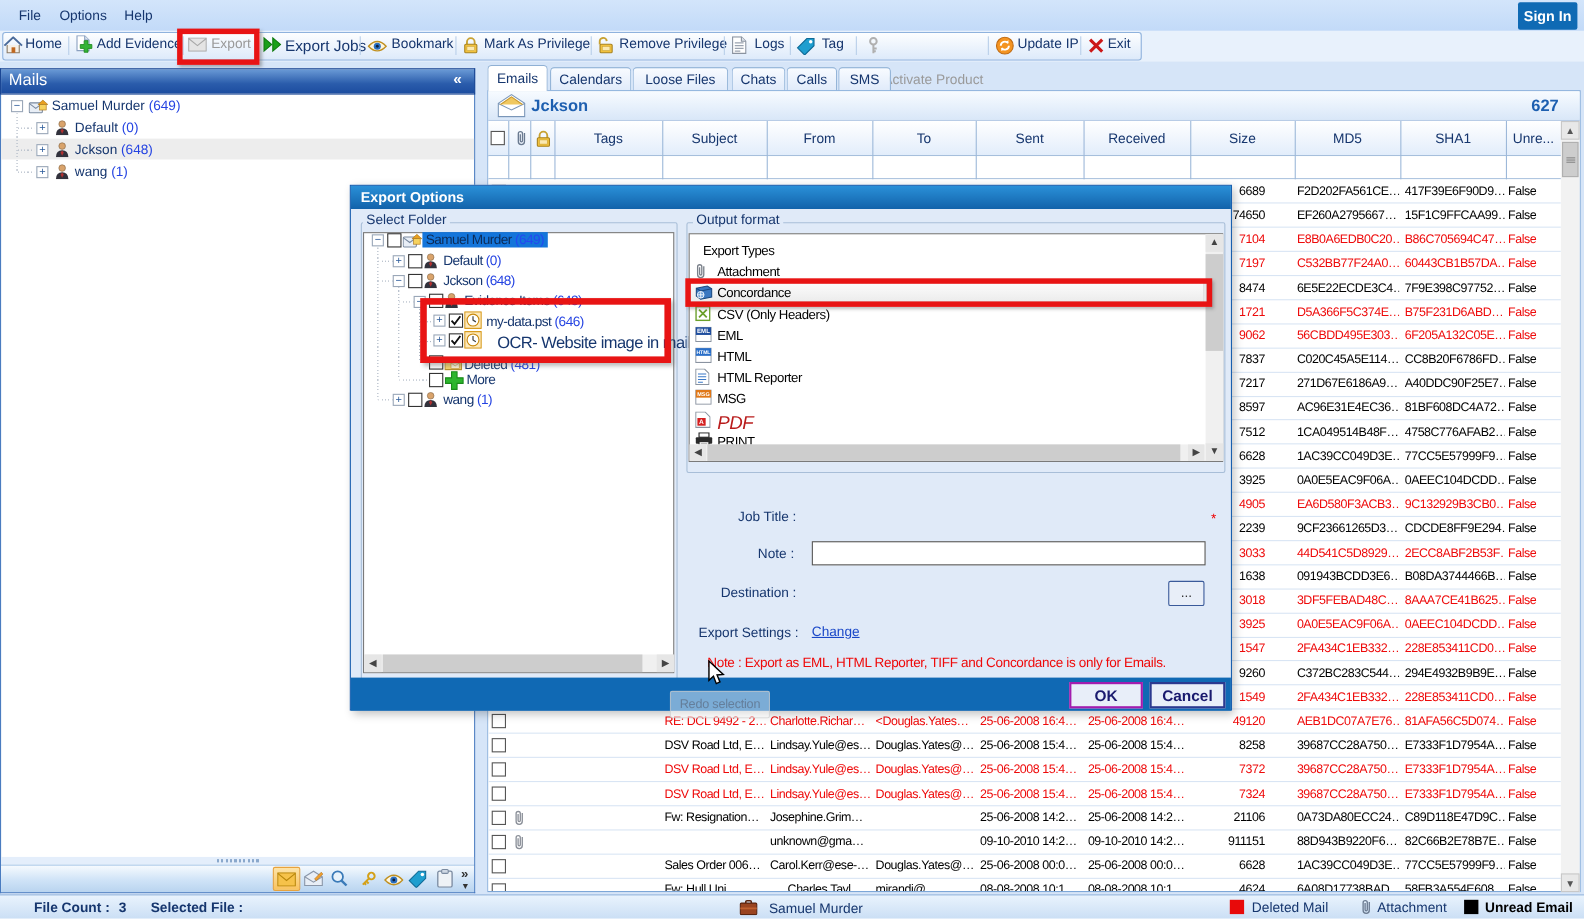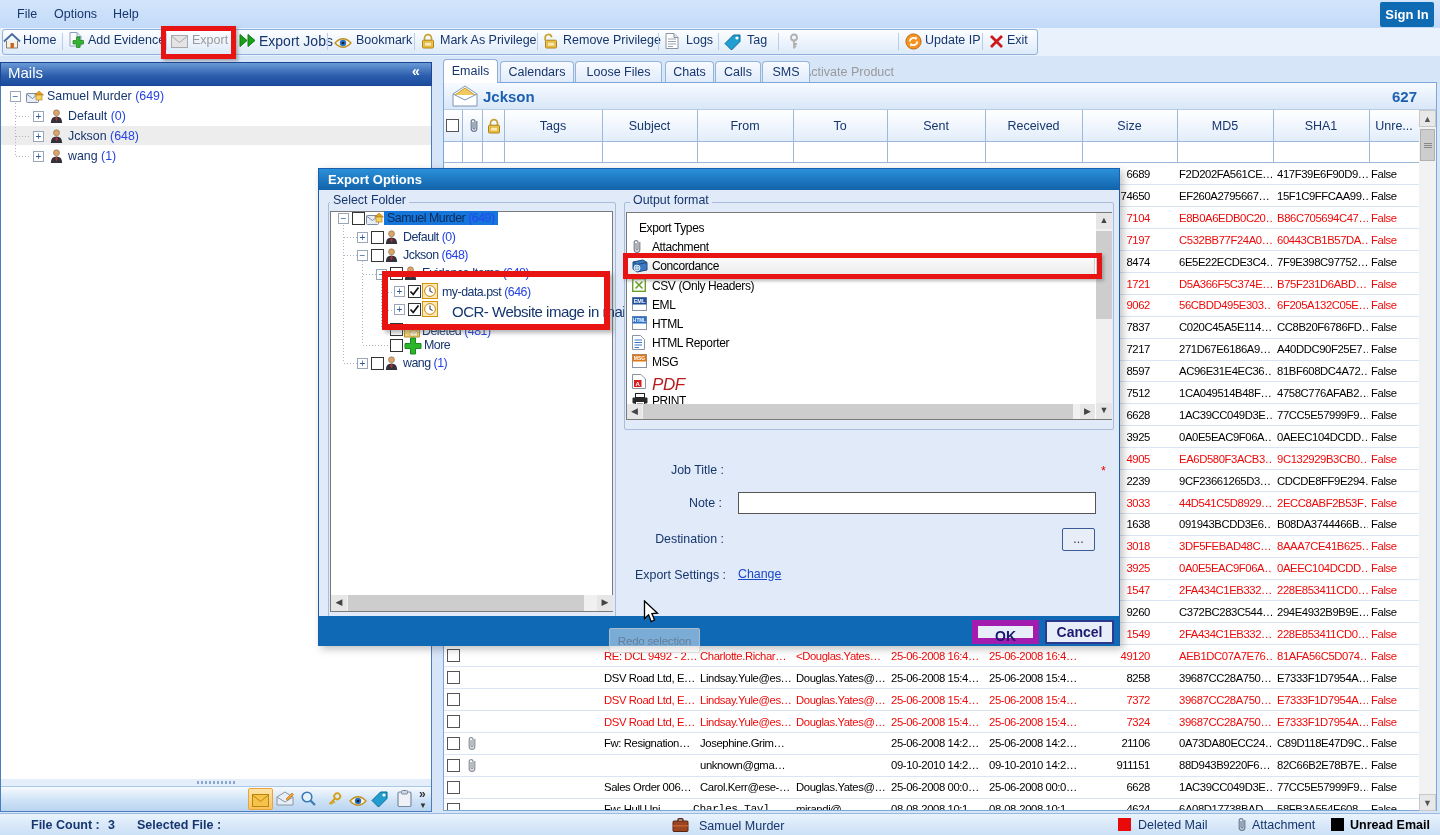--- a/index.html
+++ b/index.html
@@ -557,21 +557,21 @@
       <div class="a" style="left:447px;top:4.5px;width:93px;overflow:hidden;white-space:nowrap;">25-06-2008 00:0…</div>
       <div class="a" style="left:545px;top:4.5px;width:92px;overflow:hidden;white-space:nowrap;">25-06-2008 00:0…</div>
       <div class="a" style="left:638px;top:4.5px;width:68px;text-align:right;white-space:nowrap;">6628</div>
       <div class="a" style="left:735px;top:4.5px;width:93px;overflow:hidden;white-space:nowrap;">1AC39CC049D3E…</div>
       <div class="a" style="left:833px;top:4.5px;width:91px;overflow:hidden;white-space:nowrap;">77CC5E57999F9…</div>
       <div class="a" style="left:927px;top:4.5px;">False</div>
     </div>
 <div class="a" style="left:0;top:635.6px;width:975px;height:21.9px;border-bottom:1px solid #d9e5f4;font-size:11.3px;letter-spacing:-0.4px;color:#000;">
       <div class="a" style="left:3px;top:4px;width:13px;height:13px;background:#fff;border:1.6px solid #555;"></div>
       <div class="a" style="left:160px;top:4.5px;width:92px;overflow:hidden;white-space:nowrap;">Fw: Hull Uni…</div>
-      <div class="a" style="left:249px;top:4.5px;width:92px;overflow:hidden;white-space:nowrap;font-family:Liberation Mono, monospace;">Charles.Tayl…</div>
+      <div class="a" style="left:272px;top:4.5px;width:92px;overflow:hidden;white-space:nowrap;">Charles.Tayl…</div>
       <div class="a" style="left:352px;top:4.5px;width:90px;overflow:hidden;white-space:nowrap;">mirandi@…</div>
       <div class="a" style="left:447px;top:4.5px;width:93px;overflow:hidden;white-space:nowrap;">08-08-2008 10:1…</div>
       <div class="a" style="left:545px;top:4.5px;width:92px;overflow:hidden;white-space:nowrap;">08-08-2008 10:1…</div>
       <div class="a" style="left:638px;top:4.5px;width:68px;text-align:right;white-space:nowrap;">4624</div>
       <div class="a" style="left:735px;top:4.5px;width:93px;overflow:hidden;white-space:nowrap;">6A08D17738BAD…</div>
       <div class="a" style="left:833px;top:4.5px;width:91px;overflow:hidden;white-space:nowrap;">58FB3A554E608…</div>
       <div class="a" style="left:927px;top:4.5px;">False</div>
     </div>
 </div>
 <div class="a" style="left:1419px;top:110px;width:17px;height:701px;background:#f2f2f2;z-index:2;"></div>
@@ -761,22 +761,23 @@
 <div class="a" style="left:761px;top:235px;width:15px;height:15px;background:#e6e6e6;font-size:9px;color:#444;text-align:center;line-height:14px;">▶</div>
 <div class="a" style="left:324px;top:235px;width:430px;height:15px;background:#cdcdcd;"></div>
 <div class="a" style="left:205px;top:294px;width:200px;text-align:right;font-size:12.4px;color:#16366e;">Job Title :</div>
 <div class="a" style="left:782px;top:295px;font-size:12.4px;color:#e00;">*</div>
 <div class="a" style="left:203px;top:327px;width:200px;text-align:right;font-size:12.4px;color:#16366e;">Note :</div>
 <div class="a" style="left:419px;top:323px;width:358px;height:22px;background:#fff;border:1px solid #555;font-size:12.4px;color:#000;line-height:22px;padding-left:4px;"></div>
 <div class="a" style="left:205px;top:363px;width:200px;text-align:right;font-size:12.4px;color:#16366e;">Destination :</div>
 <div class="a" style="left:743px;top:359px;width:33px;height:23px;background:#e8eef8;border:1px solid #3a5a9a;border-radius:2px;text-align:center;line-height:20px;font-size:12.4px;color:#333;">...</div>
 <div class="a" style="left:207px;top:399px;width:200px;text-align:right;font-size:12.4px;color:#16366e;">Export Settings :</div>
 <div class="a" style="left:419px;top:398px;font-size:12.4px;color:#1a48c8;text-decoration:underline;">Change</div>
+<div class="a" style="left:324px;top:426px;font-size:12.3px;letter-spacing:-0.3px;color:#ee0a0a;white-space:nowrap;">Note : Export as EML, HTML Reporter, TIFF and Concordance is only for Emails.</div>
 <div class="a" style="left:0;top:447px;width:800px;height:30px;background:#1069b4;"></div>
-<div class="a" style="left:653px;top:451px;width:67px;height:24px;background:#e8eef9;border:6px solid #a21caf;text-align:center;line-height:20px;font-size:14px;font-weight:bold;color:#1a1a6e;">OK</div>
+<div class="a" style="left:653px;top:451px;width:67px;height:24px;background:#e8eef9;border:2px solid #a21caf;text-align:center;line-height:20px;font-size:14px;font-weight:bold;color:#1a1a6e;">OK</div>
 <div class="a" style="left:726px;top:451px;width:69px;height:24px;background:#e8eef9;border:2px solid #2b3990;text-align:center;line-height:20px;font-size:14px;font-weight:bold;color:#1a1a6e;">Cancel</div>
 </div>
 <div class="a" style="left:161px;top:26px;width:75px;height:33px;border:5px solid #e81414;box-shadow:2px 2px 3px rgba(100,100,100,0.5);z-index:20;"></div>
 <div class="a" style="left:382px;top:271px;width:228px;height:59px;border:6px solid #e81414;box-shadow:3px 3px 4px rgba(100,100,100,0.45);z-index:20;background:rgba(255,255,255,0);"></div>
 <div class="a" style="left:623px;top:253px;width:479px;height:26px;border:5px solid #e81414;box-shadow:2px 2px 3px rgba(100,100,100,0.45);z-index:20;"></div>
 <div class="a" style="left:609px;top:628px;width:91px;height:25px;background:rgba(255,255,255,0.45);border:1px solid rgba(200,200,200,0.6);border-radius:2px;text-align:center;line-height:24px;font-size:11.5px;letter-spacing:-0.2px;color:rgba(95,115,140,0.8);z-index:15;">Redo selection</div>
 <div class="a" style="left:643px;top:600px;z-index:30;"><svg width="17" height="24" viewBox="0 0 17 24">
       <path d="M1.5 1 L1.5 18.5 L5.6 14.8 L8.2 21.5 L11.5 20 L8.9 13.6 L14.5 13.2 Z" fill="#fff" stroke="#000" stroke-width="1.3"></path>
     </svg></div>
 </body></html>

